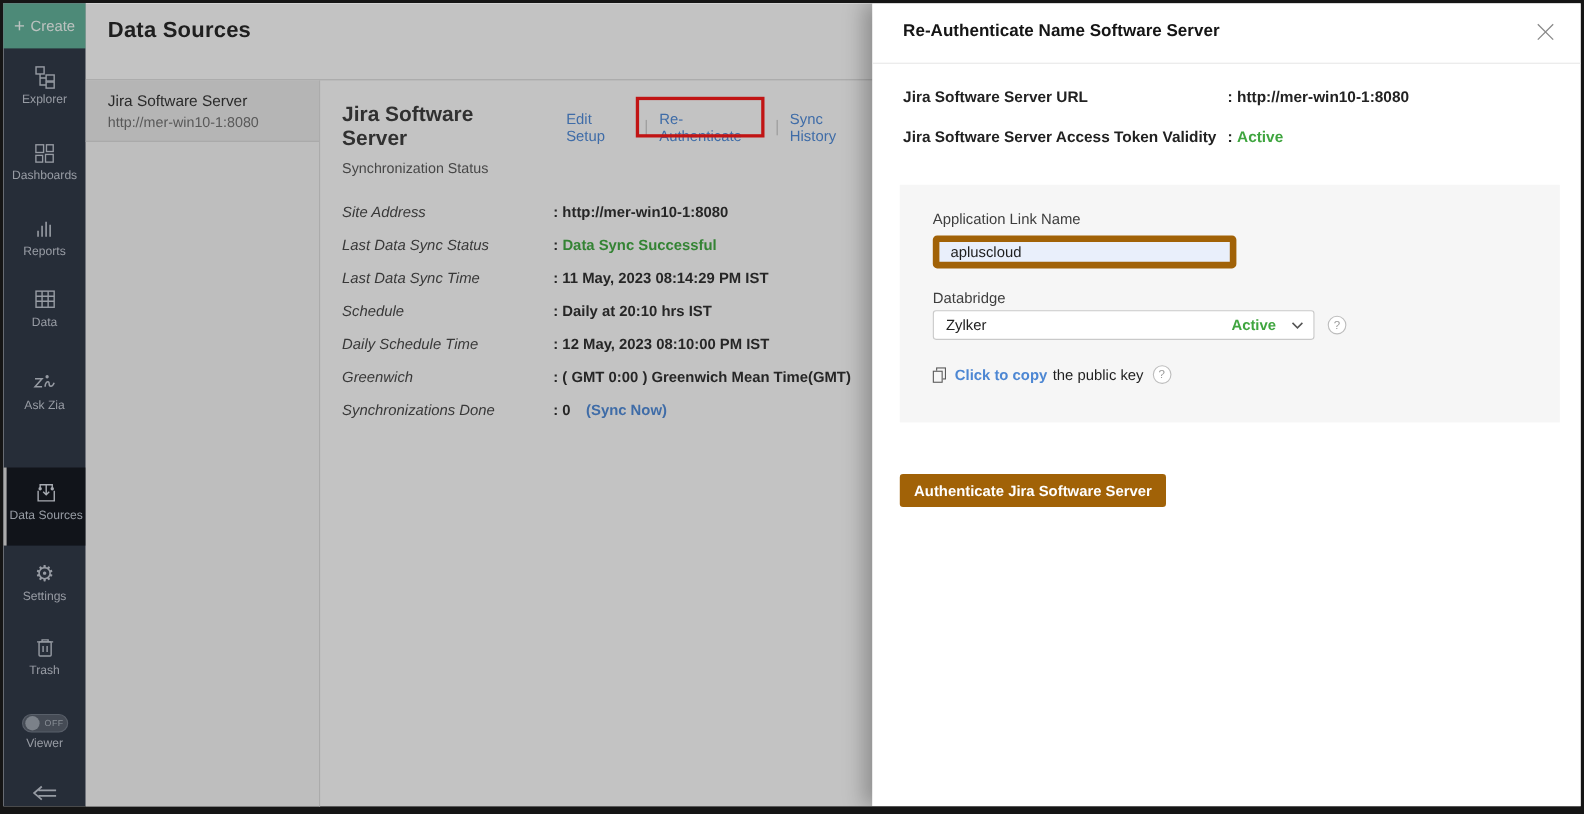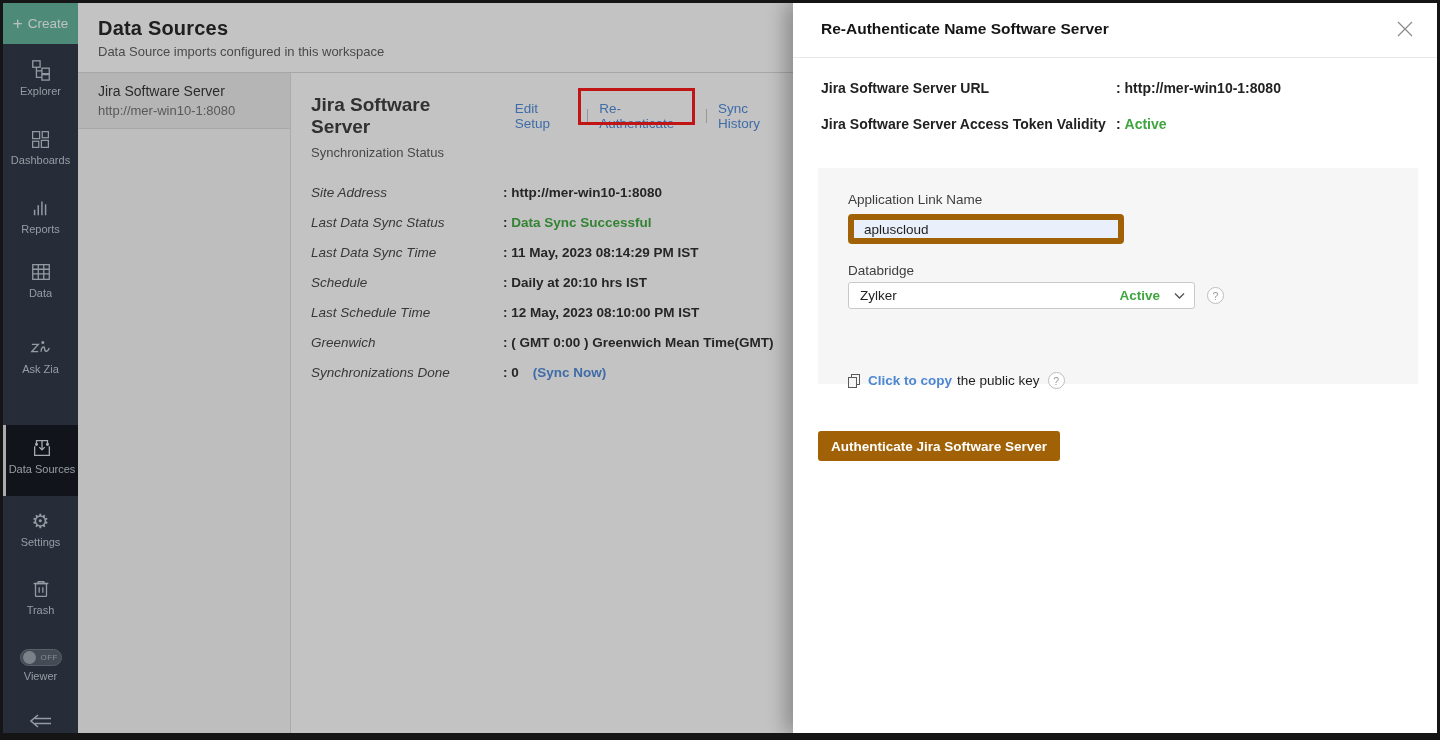--- a/index.html
+++ b/index.html
@@ -67,21 +67,21 @@
   .b-input { position:absolute; left:30px; top:46px; width:276px; height:30px; background:#e9effb;
              border:6px solid #a16207; border-radius:4px; padding:0 10px; font-size:13.5px; color:#1e1e1e;
              font-family:"Liberation Sans",sans-serif; outline:none; }
   .b-select { position:absolute; left:30px; top:114px; width:347px; height:27px; background:#fff;
               border:1px solid #c9c9c9; border-radius:3px; display:flex; align-items:center; cursor:pointer; }
   .sel-value { font-size:13.5px; color:#222; padding-left:11px; flex:1; }
   .sel-status { font-size:13.5px; color:#3fa53f; font-weight:600; margin-right:14px; }
   .help-circle { width:17px; height:17px; border:1px solid #bdbdbd; border-radius:50%; color:#9b9b9b;
                  font-size:10.5px; display:inline-flex; align-items:center; justify-content:center; background:#fff; flex:none; }
   .help1 { position:absolute; left:389px; top:119px; }
-  .copy-row { position:absolute; left:30px; top:164px; display:flex; align-items:center; font-size:13.5px;margin-top:40px; }
+  .copy-row { position:absolute; left:30px; top:164px; display:flex; align-items:center; font-size:13.5px; }
   .copy-icon { position:relative; width:12px; height:14px; margin-right:8px; flex:none; }
   .copy-icon .back { position:absolute; left:3px; top:0; width:9px; height:11px; border:1px solid #5a5a5a; background:#f6f6f6; }
   .copy-icon .front { position:absolute; left:0; top:3px; width:9px; height:11px; border:1px solid #5a5a5a; background:#f6f6f6; }
   .copy-rest { color:#1f1f1f; font-weight:400; margin:0 8px 0 5px; }
   .p-button { position:absolute; left:25px; top:428px; height:30px; background:#a16207; border:none; border-radius:3px;
               color:#fff; font-size:13.5px; font-weight:600; padding:0 13px; cursor:pointer; font-family:"Liberation Sans",sans-serif; }
 </style>
 </head>
 <body>
 
@@ -173,21 +173,20 @@
     <div class="collapse-btn" style="top:708px">
       <svg width="26" height="20" viewBox="0 0 26 20" fill="none" stroke="#bdc3cd" stroke-width="1.6">
         <path d="M10 4 L3 10 L10 16 M7 7.5 H23 M7 12.5 H23"></path>
       </svg>
     </div>
   </aside>
 
   <main class="main">
     <header class="main-header">
       <h1>Data Sources</h1>
-      <div class="main-subtitle">Data Source imports configured in this workspace</div>
     </header>
     <div class="main-body">
       <div class="list-col">
         <div class="list-item">
           <div class="li-name">Jira Software Server</div>
           <div class="li-url">http://mer-win10-1:8080</div>
         </div>
       </div>
       <div class="detail">
         <div class="d-head">
@@ -210,21 +209,21 @@
           </div>
           <div class="d-row">
             <span class="d-label">Last Data Sync Time</span>
             <span class="d-value">: 11 May, 2023 08:14:29 PM IST</span>
           </div>
           <div class="d-row">
             <span class="d-label">Schedule</span>
             <span class="d-value">: Daily at 20:10 hrs IST</span>
           </div>
           <div class="d-row">
-            <span class="d-label">Last Schedule Time</span>
+            <span class="d-label">Daily Schedule Time</span>
             <span class="d-value">: 12 May, 2023 08:10:00 PM IST</span>
           </div>
           <div class="d-row">
             <span class="d-label">Greenwich</span>
             <span class="d-value">: ( GMT 0:00 ) Greenwich Mean Time(GMT)</span>
           </div>
           <div class="d-row">
             <span class="d-label">Synchronizations Done</span>
             <span class="d-value">: 0</span>
             <a class="blue-link">(Sync Now)</a>

